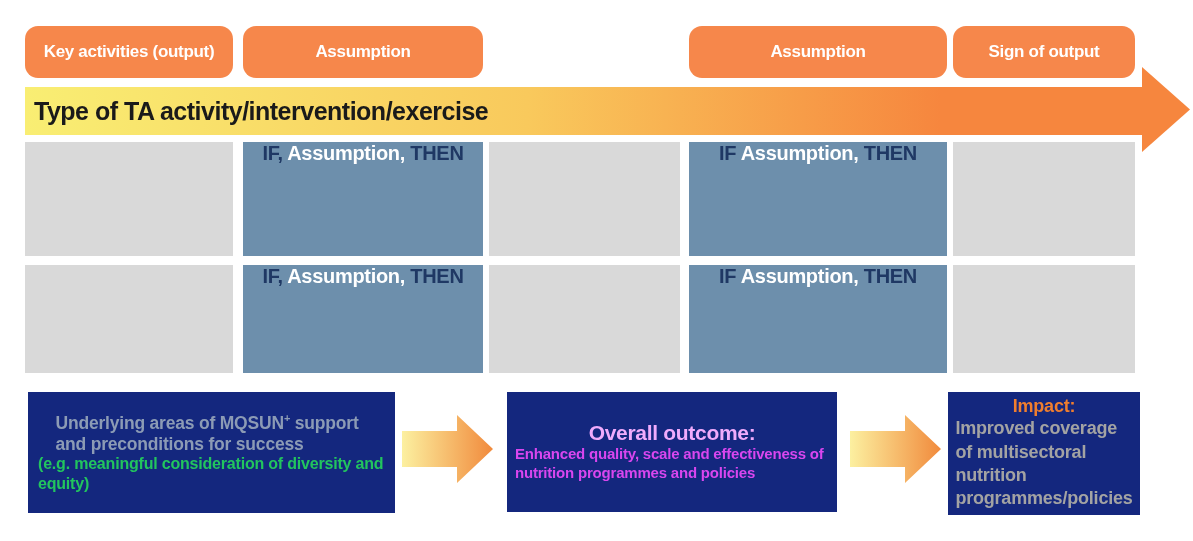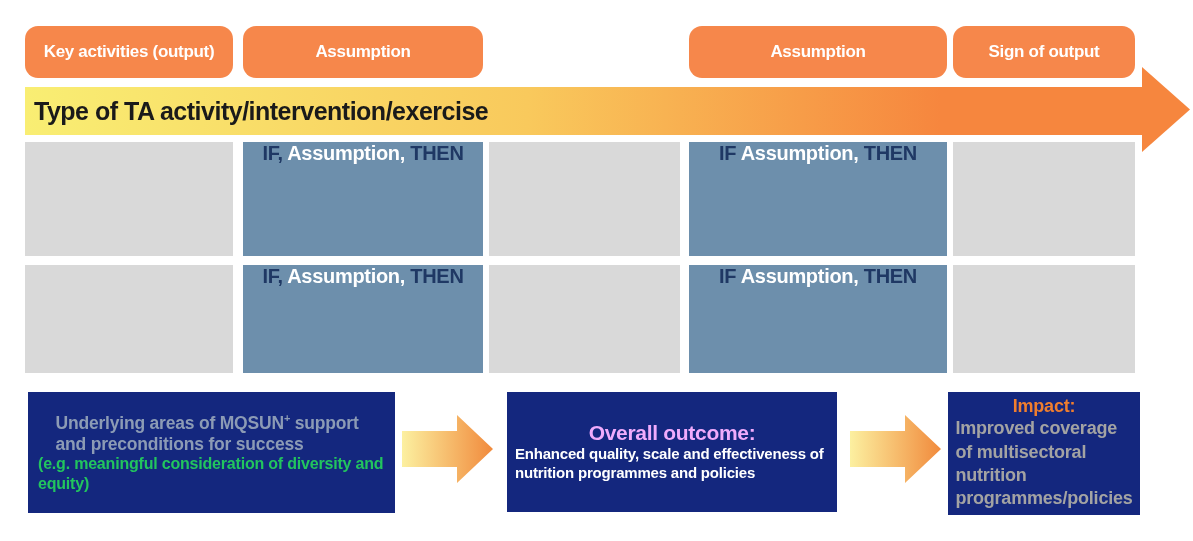--- a/index.html
+++ b/index.html
@@ -47,21 +47,21 @@
     display:flex;flex-direction:column;align-items:center;justify-content:center;
     font-weight:bold;box-sizing:border-box;
   }
   .b1{left:28px;top:392px;width:367px;height:121px;padding:4px 10px;}
   .b2{left:507px;top:392px;width:330px;height:120px;padding:4px 8px;}
   .b3{left:948px;top:392px;width:192px;height:123px;padding:4px 20px;}
   .b1 .hd{color:#8C9BB5;font-size:17.5px;line-height:1.18;max-width:312px;letter-spacing:-0.2px;}
   .b1 .hd sup{font-size:11px;}
   .b1 .sub{color:#22c55e;font-size:16px;line-height:1.2;letter-spacing:-0.2px;}
   .b2 .hd{color:#f0abfc;font-size:21px;letter-spacing:-0.3px;}
-  .b2 .bd{color:#ffffff;font-size:15px;line-height:1.25;letter-spacing:-0.2px;}
+  .b2 .bd{color:#d946ef;font-size:15px;line-height:1.25;letter-spacing:-0.2px;}
   .b3 .hd{color:#F07E2E;font-size:18px;letter-spacing:-0.2px;}
   .b3 .bd{color:#a3a3a3;font-size:18px;line-height:1.3;letter-spacing:-0.2px;}
   .flow-arrow{position:absolute;top:414px;width:92px;height:70px;}
   .a1{left:402px}
   .a2{left:850px}
 </style>
 </head>
 <body>
 
 <div class="canvas">

